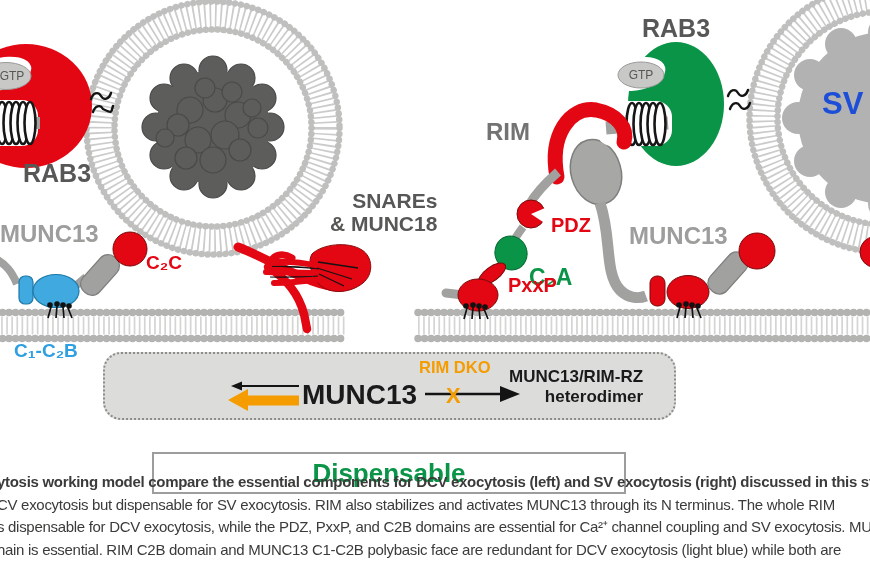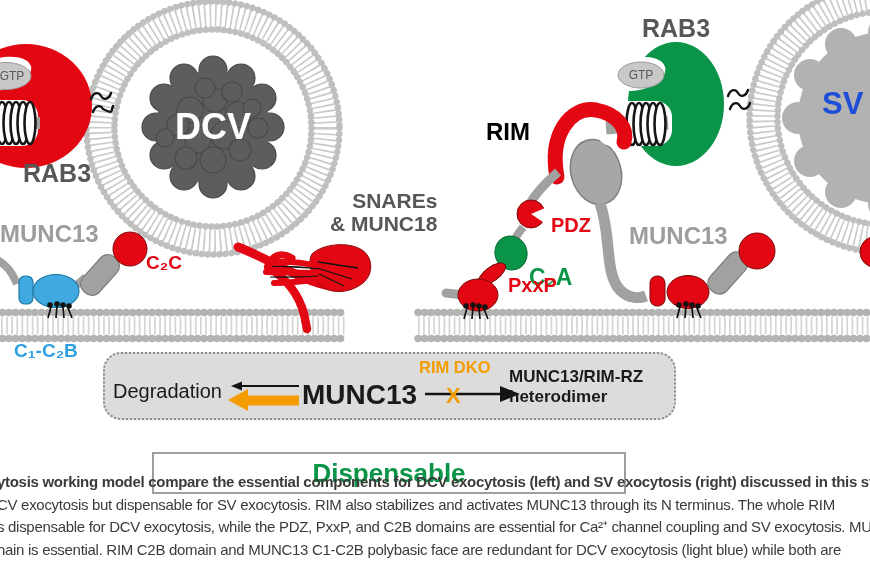--- a/index.html
+++ b/index.html
@@ -11,21 +11,21 @@
   
   .mheads{stroke:#b3b3b2;stroke-width:7.5;stroke-dasharray:0.1 6.4;stroke-linecap:round;fill:none;}
   .mtails{stroke:#d4d4d3;stroke-width:18;stroke-dasharray:1.7 3.4;fill:none;}
   .vring{fill:none;stroke:#cbcbca;stroke-width:27;stroke-dasharray:1.7 3.7;}
   .vheads{fill:none;stroke:#bfbfbe;stroke-width:6.5;stroke-dasharray:0.1 5.9;stroke-linecap:round;}
   .coil{fill:#fff;stroke:#161616;stroke-width:2.6;}
   .anchor circle{fill:#111;}
   .anchor path{stroke:#111;stroke-width:1.7;fill:none;}
   
   .pbox{position:absolute;background:#dcdcdb;border:2px dotted #8c8c8b;border-radius:18px;}
-  .pbox > div{position:absolute;color:#1a1a1a;white-space:nowrap;}
+  .pbox > div{position:absolute;color:#1a1a1a;white-space:nowrap;text-align:right;}
   .pbox svg{position:absolute;}
   .bold{font-weight:bold;}
   
   .legend{position:absolute;background:#fff;border:2px solid #9d9d9c;display:flex;
           align-items:center;justify-content:center;gap:10px;font-weight:bold;font-size:26px;}
   
   .caption{position:absolute;left:0;top:471px;width:870px;overflow:hidden;color:#3b3b3a;
            font-size:15px;letter-spacing:-0.3px;}
   .caption .ln{white-space:nowrap;height:22.5px;line-height:22.5px;margin-left:-3px;}
   .caption .b{font-weight:bold;}
@@ -197,42 +197,40 @@
     <g>
       <rect x="650" y="276" width="15" height="30" rx="7" fill="#e30613" stroke="#7a0b0b" stroke-width="1"></rect>
       <ellipse cx="688" cy="292" rx="21" ry="16.5" fill="#e30613" stroke="#7a0b0b" stroke-width="1"></ellipse>
       <rect x="717" y="249" width="22" height="48" rx="10" fill="#a1a1a0" stroke="#7e7e7d" stroke-width="1.2" transform="rotate(42 728 273)"></rect>
       <circle cx="757" cy="251" r="18" fill="#e30613" stroke="#7a0b0b" stroke-width="1"></circle>
       <use href="#anchor" transform="translate(679,305)"></use>
       <ellipse cx="874" cy="252" rx="14" ry="15" fill="#e30613" stroke="#7a0b0b" stroke-width="1"></ellipse>
     </g>
   </svg>
 
-  <div class="lbl" style="left:168px;top:108px;width:90px;text-align:center;font-size:36px;color:#fff;">DCV</div>
   <div class="lbl plain" style="left:-6px;top:70px;width:36px;text-align:center;font-size:12px;color:#575756;">GTP</div>
   <div class="lbl" style="left:23px;top:160px;font-size:25px;color:#575756;">RAB3</div>
   <div class="lbl" style="left:0px;top:221px;font-size:24px;color:#9d9d9c;">MUNC13</div>
   <div class="lbl" style="left:146px;top:253px;font-size:19px;color:#e30613;">C₂C</div>
   <div class="lbl" style="left:14px;top:341px;font-size:19px;color:#2e9fe0;">C₁-C₂B</div>
   <div class="lbl" style="left:330px;top:189px;font-size:21px;color:#575756;line-height:23px;">
     <div>SNAREs</div>
     <div>&amp; MUNC18</div>
   </div>
 
   <div class="lbl" style="left:642px;top:15px;font-size:25px;color:#575756;">RAB3</div>
   <div class="lbl plain" style="left:623px;top:69px;width:36px;text-align:center;font-size:12px;color:#575756;">GTP</div>
-  <div class="lbl" style="left:486px;top:119px;font-size:24px;color:#000000;">RIM</div>
+  <div class="lbl" style="left:486px;top:119px;font-size:24px;color:#737373;">RIM</div>
   <div class="lbl" style="left:551px;top:215px;font-size:20px;color:#e30613;">PDZ</div>
   <div class="lbl" style="left:529px;top:265px;font-size:23px;color:#0a9447;">C₂A</div>
   <div class="lbl" style="left:508px;top:275px;font-size:20px;color:#e30613;">PxxP</div>
   <div class="lbl" style="left:629px;top:223px;font-size:24px;color:#9d9d9c;">MUNC13</div>
   <div class="lbl" style="left:822px;top:88px;font-size:31px;color:#1d4ed8;">SV</div>
 
   <div class="pbox" style="left:103px;top:352px;width:569px;height:64px;">
-    <div class="plain" style="left:8px;top:26px;font-size:20px;">Degradation</div>
     <svg style="left:122px;top:26px;" width="76" height="32" viewBox="0 0 76 32">
       <line x1="13" y1="6" x2="72" y2="6" stroke="#141414" stroke-width="2"></line>
       <polygon points="4,6 15,1.5 15,10.5" fill="#141414"></polygon>
       <polygon points="72,15.5 21,15.5 21,9 1,20 21,31 21,25.5 72,25.5" fill="#f59c00"></polygon>
     </svg>
     <div class="bold" style="left:197px;top:25px;font-size:28px;">MUNC13</div>
     <div class="bold" style="left:314px;top:4px;font-size:16.5px;color:#f59c00;">RIM DKO</div>
     <svg style="left:317px;top:28px;" width="100" height="26" viewBox="0 0 100 26">
       <line x1="3" y1="12" x2="78" y2="12" stroke="#141414" stroke-width="2.6"></line>
       <polygon points="78,4 98,12 78,20" fill="#141414"></polygon>

